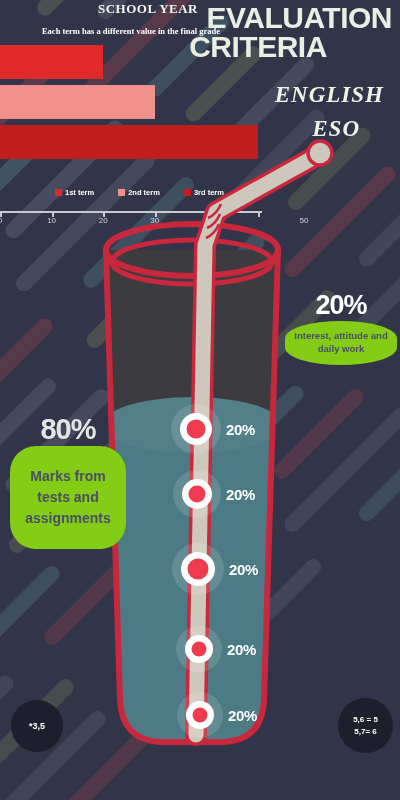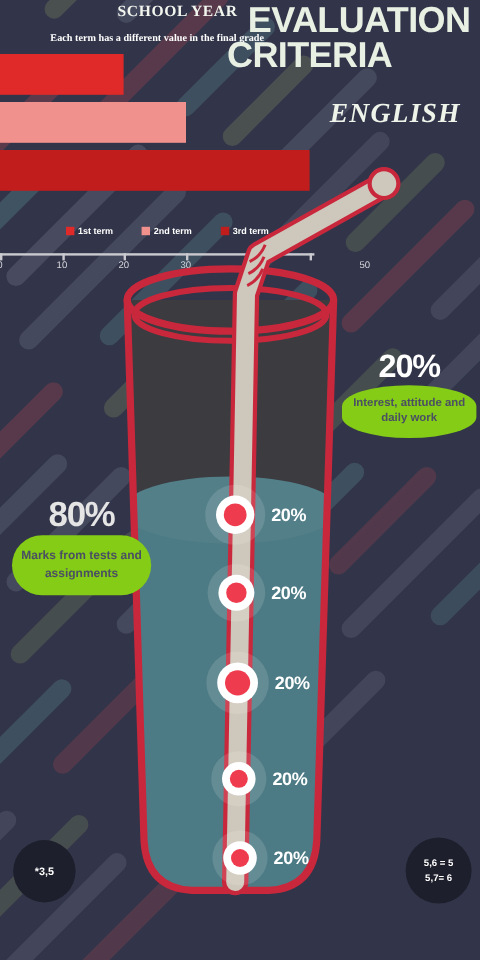--- a/index.html
+++ b/index.html
@@ -75,21 +75,21 @@
   }
   .bubble{
     background:#84cc16;border-radius:50%/40%;padding:9px 8px;
     text-align:center;font-size:9.5px;font-weight:bold;color:#4a4f63;line-height:1.35;
   }
   #callout-left{position:absolute;left:10px;top:415px;width:116px;}
   #callout-left .big{
     font-size:29px;font-weight:bold;color:#e5e5e5;text-align:center;
     letter-spacing:-1px;line-height:1;margin-bottom:2px;
   }
-  #callout-left .bubble{border-radius:26px;padding:10px 6px;font-size:10px;line-height:1.5;}
+  #callout-left .bubble{border-radius:26px;padding:20px 6px;font-size:14px;line-height:1.5;}
 
   
   .node-label{
     position:absolute;font-size:15px;font-weight:bold;color:#ffffff;letter-spacing:-.3px;
   }
 
   
   .badge{
     position:absolute;border-radius:50%;background:#1d1f2c;
     display:flex;align-items:center;justify-content:center;
@@ -238,20 +238,21 @@
         <span class="legend-swatch" style="background: rgb(194, 29, 29);"></span>
         <span class="legend-text">3rd term</span>
       </div>
     </div>
 
   <div id="title-main">
     <div>EVALUATION</div>
     <div id="title-line2">CRITERIA</div>
   </div>
   <div id="subtitle-eng">ENGLISH</div>
+  <div id="subtitle-eso">ESO</div>
 
   <svg id="glass-svg" width="400" height="800" viewBox="0 0 400 800">
     <defs>
       <clipPath id="glassClip">
         <path d="M106,250 L120,700 Q122,740 160,742 L224,742 Q262,740 264,700 L278,250 Z"></path>
       </clipPath>
     </defs>
 
     <g>
       <path d="M106,250 L120,700 Q122,740 160,742 L224,742 Q262,740 264,700 L278,250 Z" fill="#3b3b40"></path>

